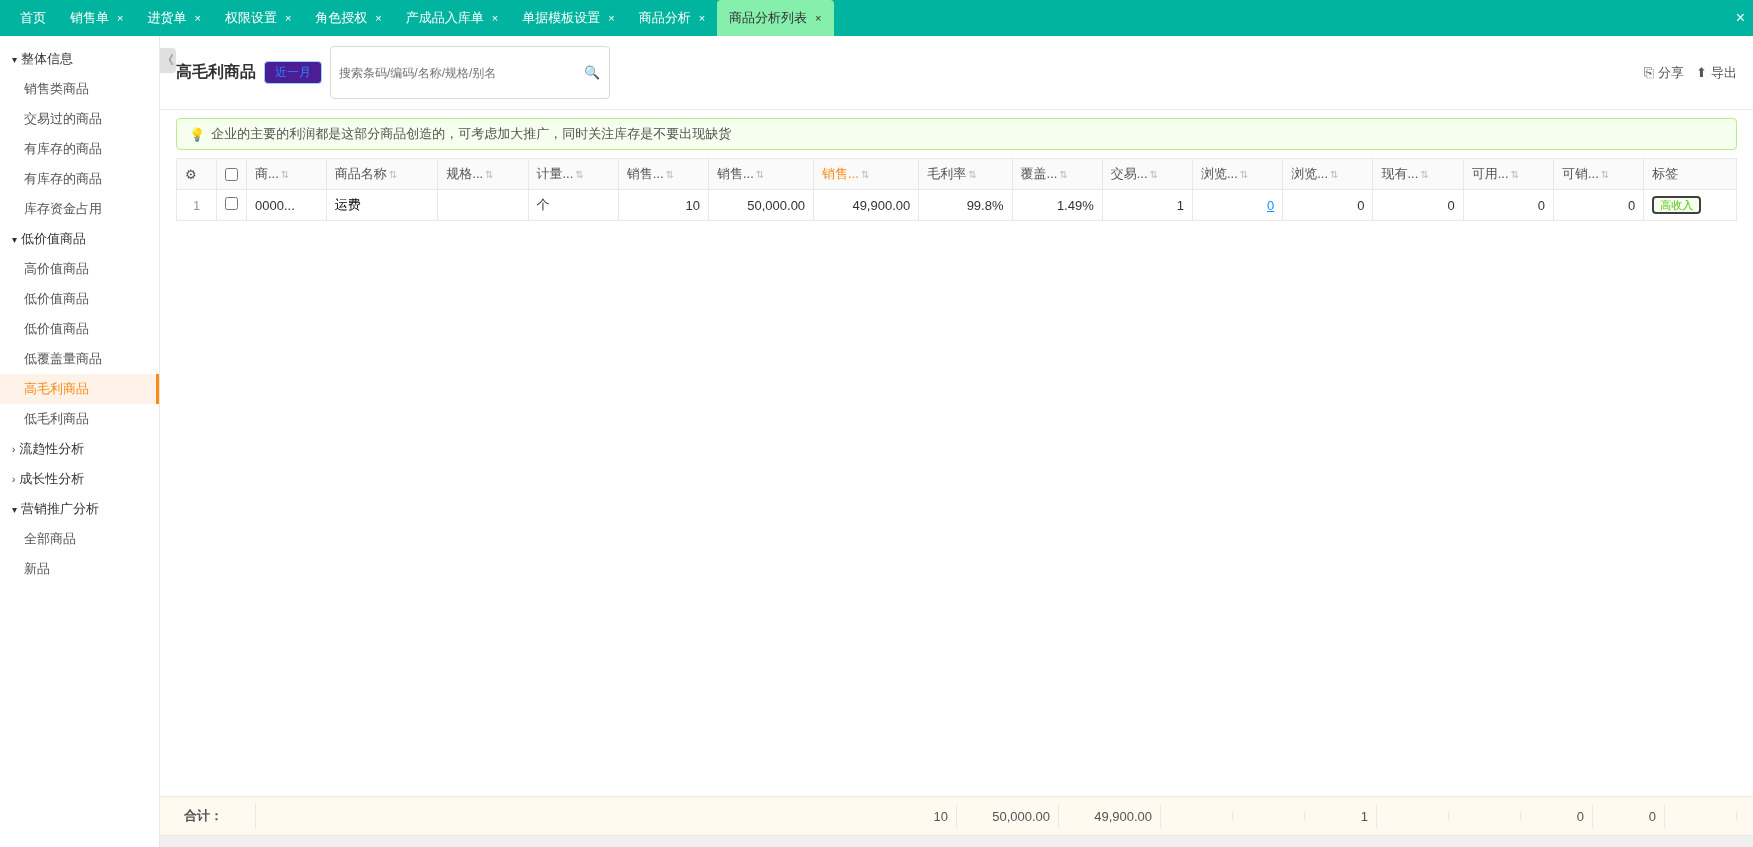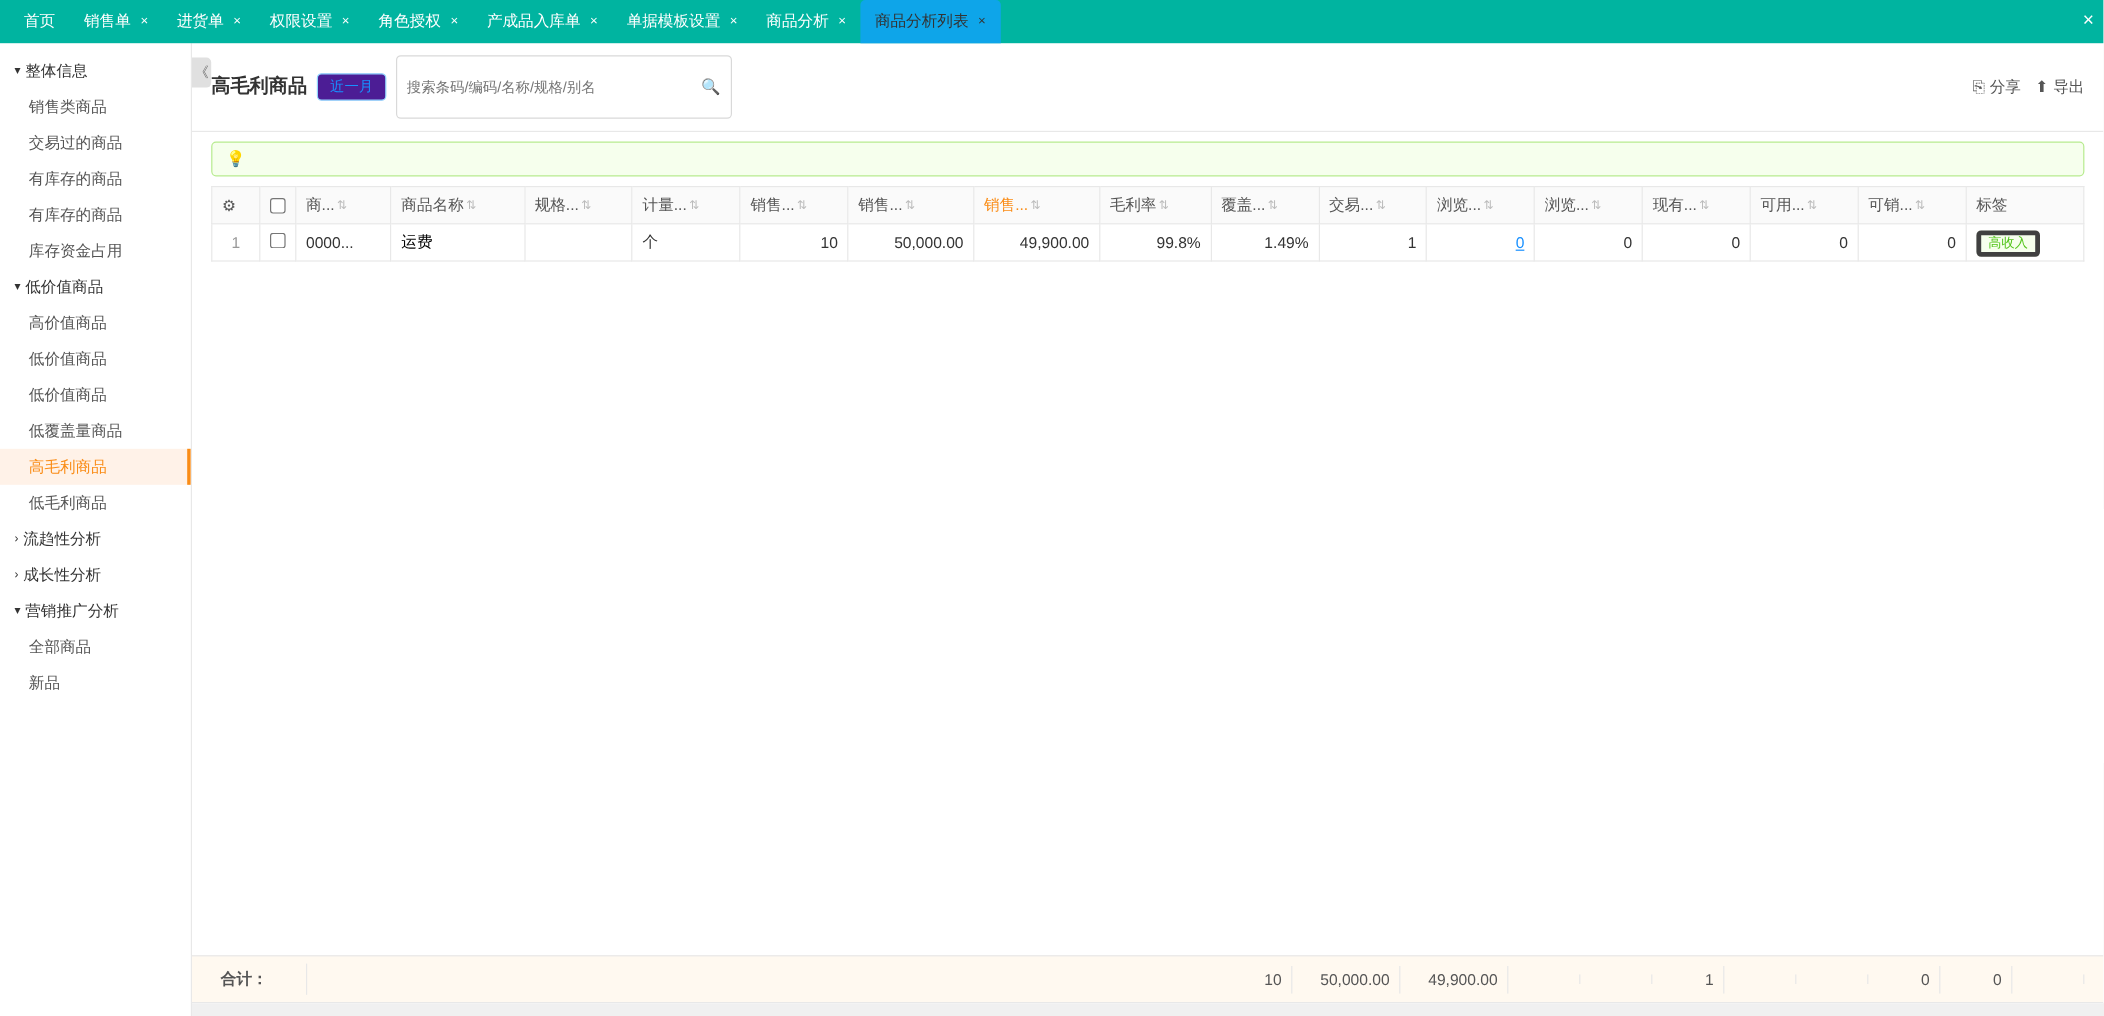--- a/index.html
+++ b/index.html
@@ -22,21 +22,21 @@
       cursor: pointer;
       white-space: nowrap;
       color: #fff;
       font-size: 13px;
       display: flex;
       align-items: center;
       gap: 4px;
       text-align: center;
     }
     .top-nav .nav-item.active {
-      background: #0ea5e9;
+      background: #86efac;
       color: #333;
       border-radius: 4px 4px 0 0;
     }
     .top-nav .nav-item .close-btn {
       font-size: 11px;
       margin-left: 4px;
       color: inherit;
       cursor: pointer;
     }
     .top-nav .nav-close-all {
@@ -217,38 +217,38 @@
     }
     th .sort-icon { color: #bbb; font-size: 10px; }
     td {
       border: 1px solid #e8e8e8;
       padding: 6px 8px;
       color: #333;
       white-space: nowrap;
     }
     .tag-green {
       background: #f6ffed;
-      border: 4px solid #404040;
+      border: 2px solid #404040;
       color: #52c41a;
       border-radius: 4px;
       padding: 1px 6px;
       font-size: 11px;
     }
     td.link { color: #1890ff; cursor: pointer; text-decoration: underline; }
 
     
     .table-footer {
       background: #fff9f0;
       border-top: 1px solid #e8e8e8;
       padding: 6px 16px;
       display: flex;
       align-items: center;
       font-size: 12px;
       color: #555;
-      gap: 0;
+      gap: 12px;
     }
     .footer-cell {
       padding: 4px 8px;
       min-width: 60px;
       text-align: right;
       border-right: 1px solid #e8e8e8;
     }
     .footer-label {
       font-weight: bold;
       text-align: left;
@@ -397,20 +397,21 @@
         </div>
         <div class="header-action-btn">
           <span>⬆</span>
           <span>导出</span>
         </div>
       </div>
     </div>
 
     <div class="notice-bar">
       <span>💡</span>
+      <span>企业的主要的利润都是这部分商品创造的，可考虑加大推广，同时关注库存是不要出现缺货</span>
     </div>
 
     <div class="table-wrap">
       <table>
         <thead>
           <tr>
             <th style="width:40px;">
                 <div class="th-inner">⚙</div>
               </th>
             <th style="width:30px;">

